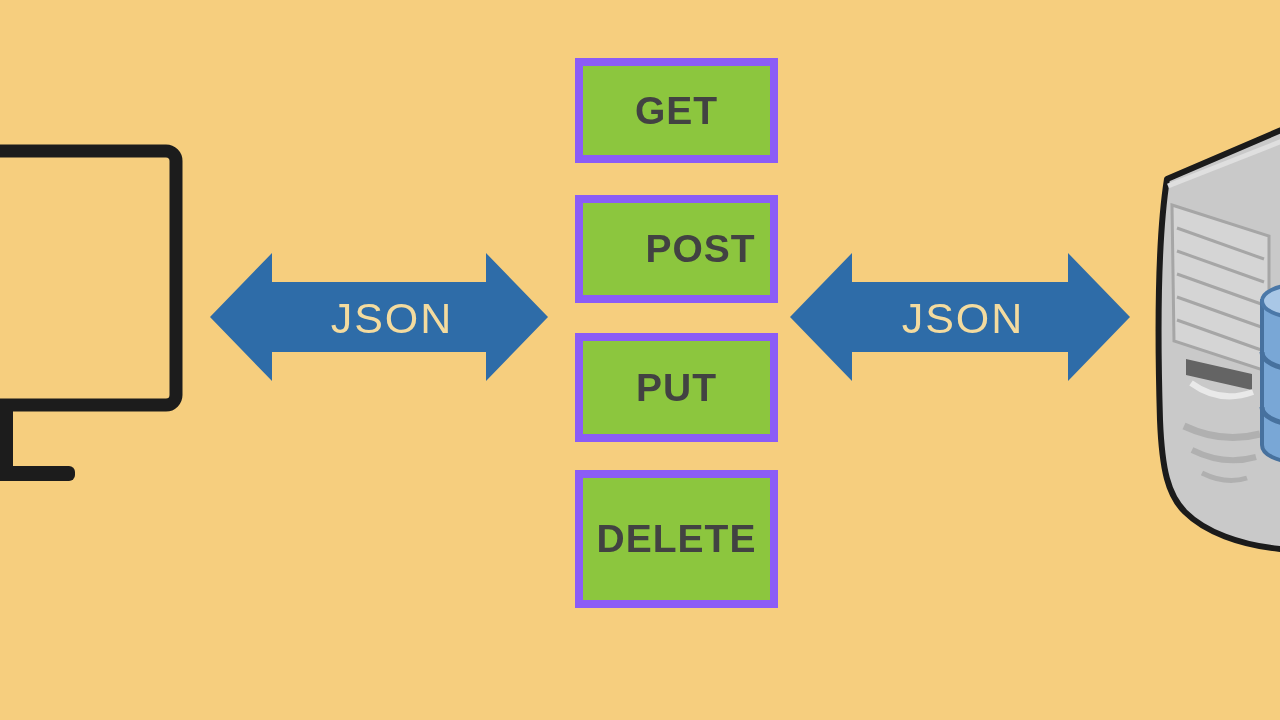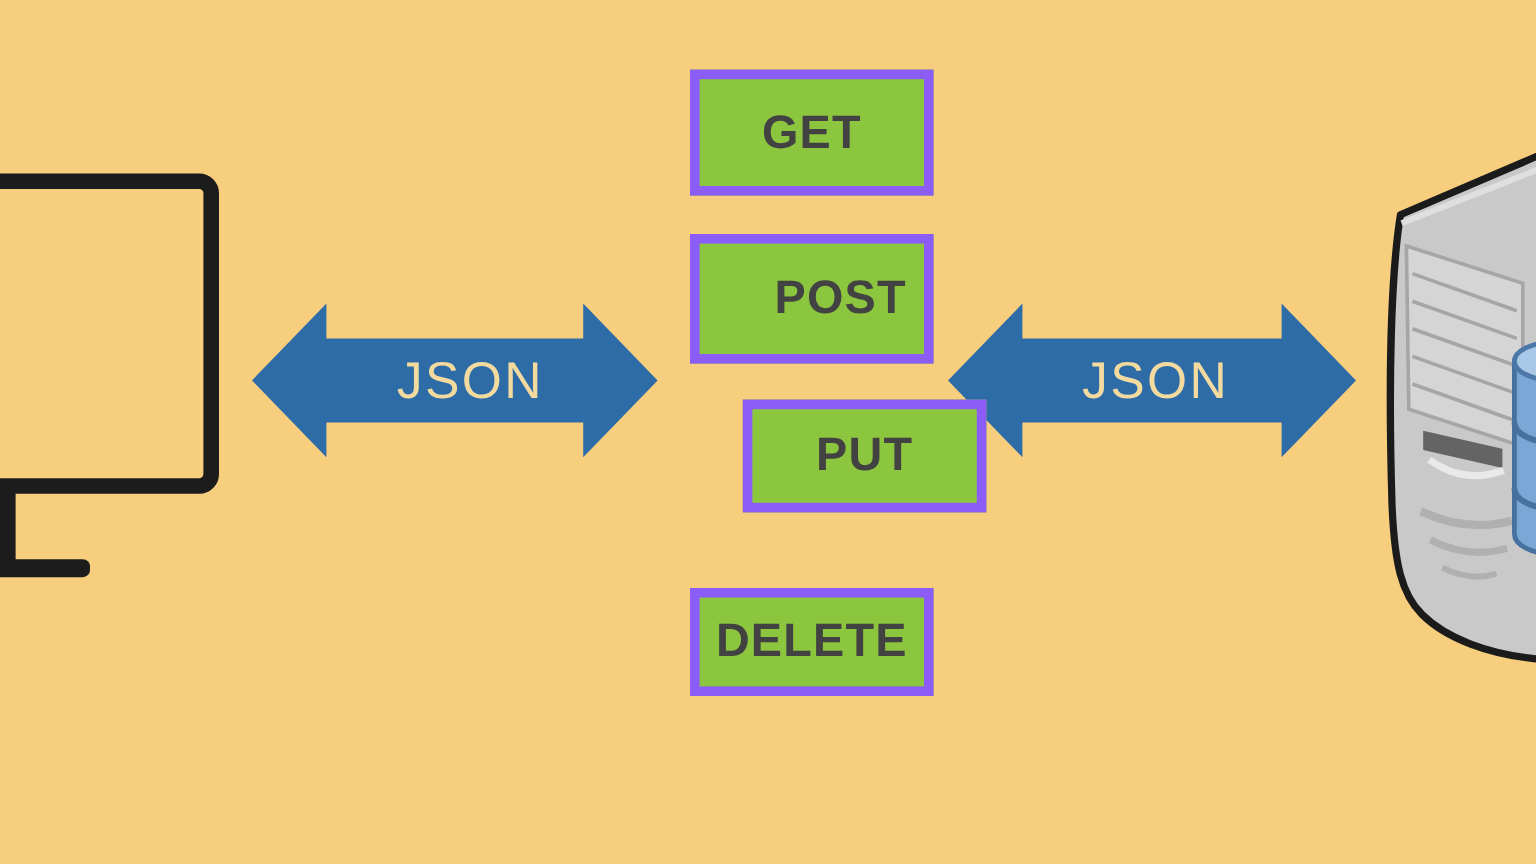--- a/index.html
+++ b/index.html
@@ -49,22 +49,22 @@
     justify-content: center;
   }
   .method-box span {
     font-size: 39px;
     font-weight: 700;
     color: #424242;
     letter-spacing: 1px;
   }
   .method-box.m0 { top: 58px;  height: 105px; }
   .method-box.m1 { top: 195px; height: 108px; padding-left: 48px; }
-  .method-box.m2 { top: 333px; height: 94px; margin-left: 44px; }
-  .method-box.m3 { top: 490px; height: 90px; justify-content: center; }
+  .method-box.m2 { top: 333px; height: 109px; }
+  .method-box.m3 { top: 470px; height: 138px; justify-content: center; }
 
   .caption {
     position: absolute;
     left: 428px;
     top: 610px;
     width: 500px;
     text-align: center;
     font-size: 41px;
     font-weight: 700;
     color: #EC1B22;

